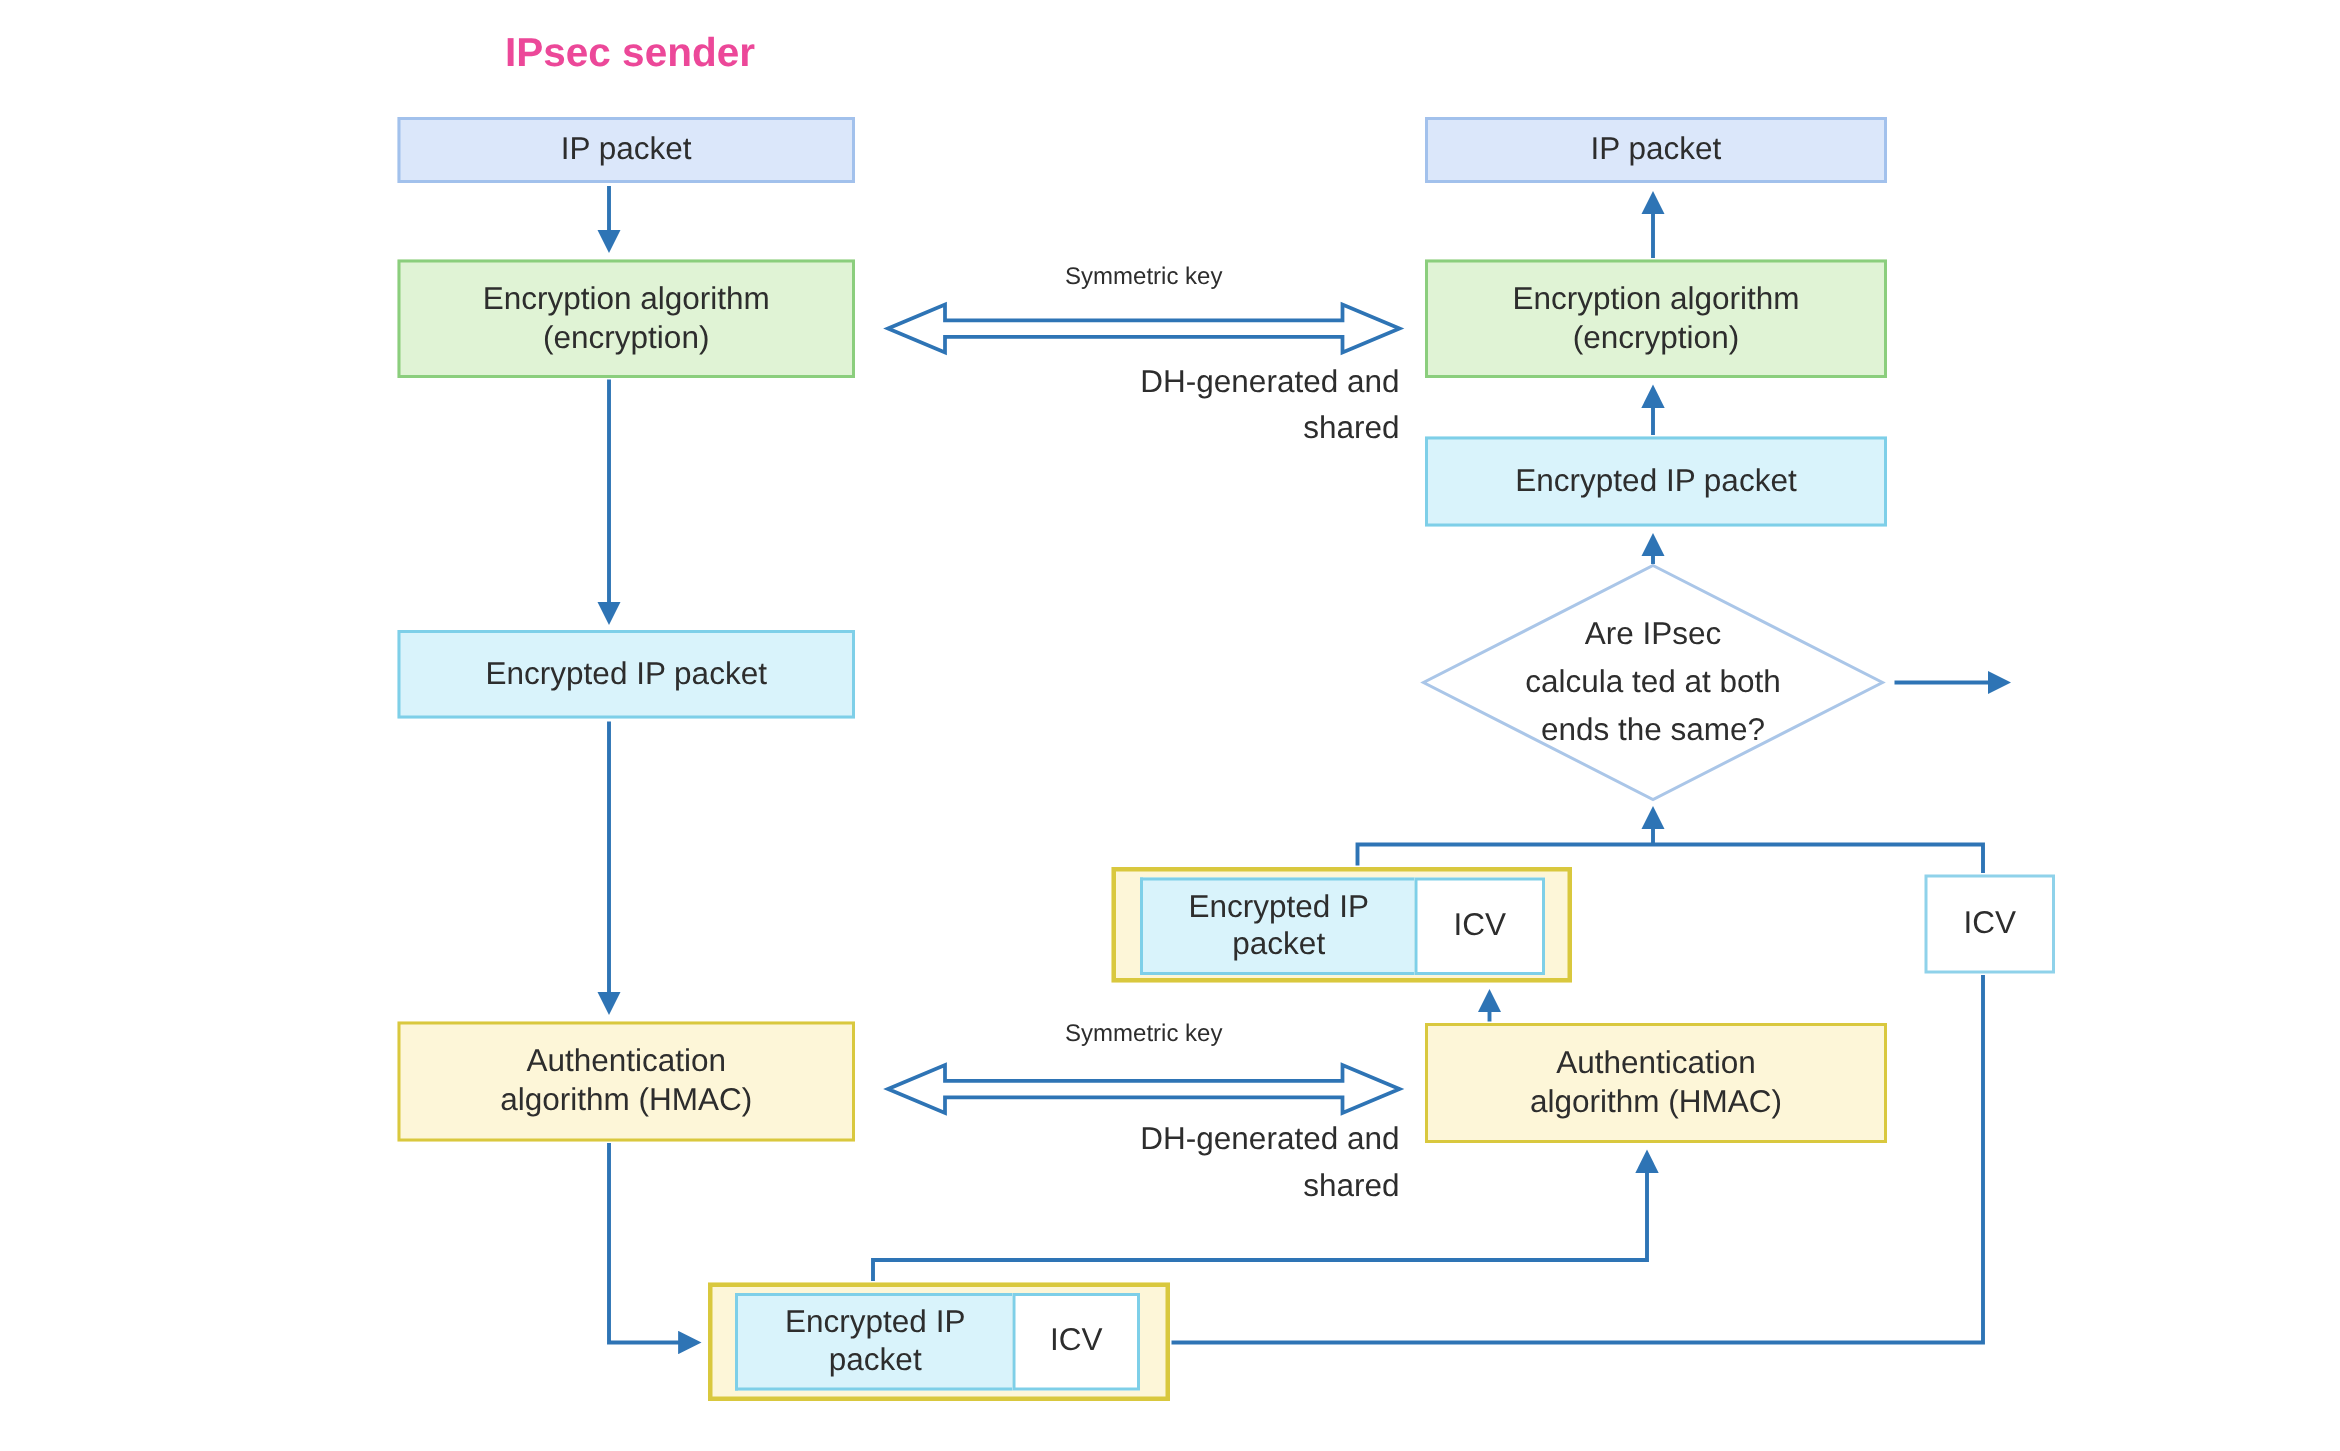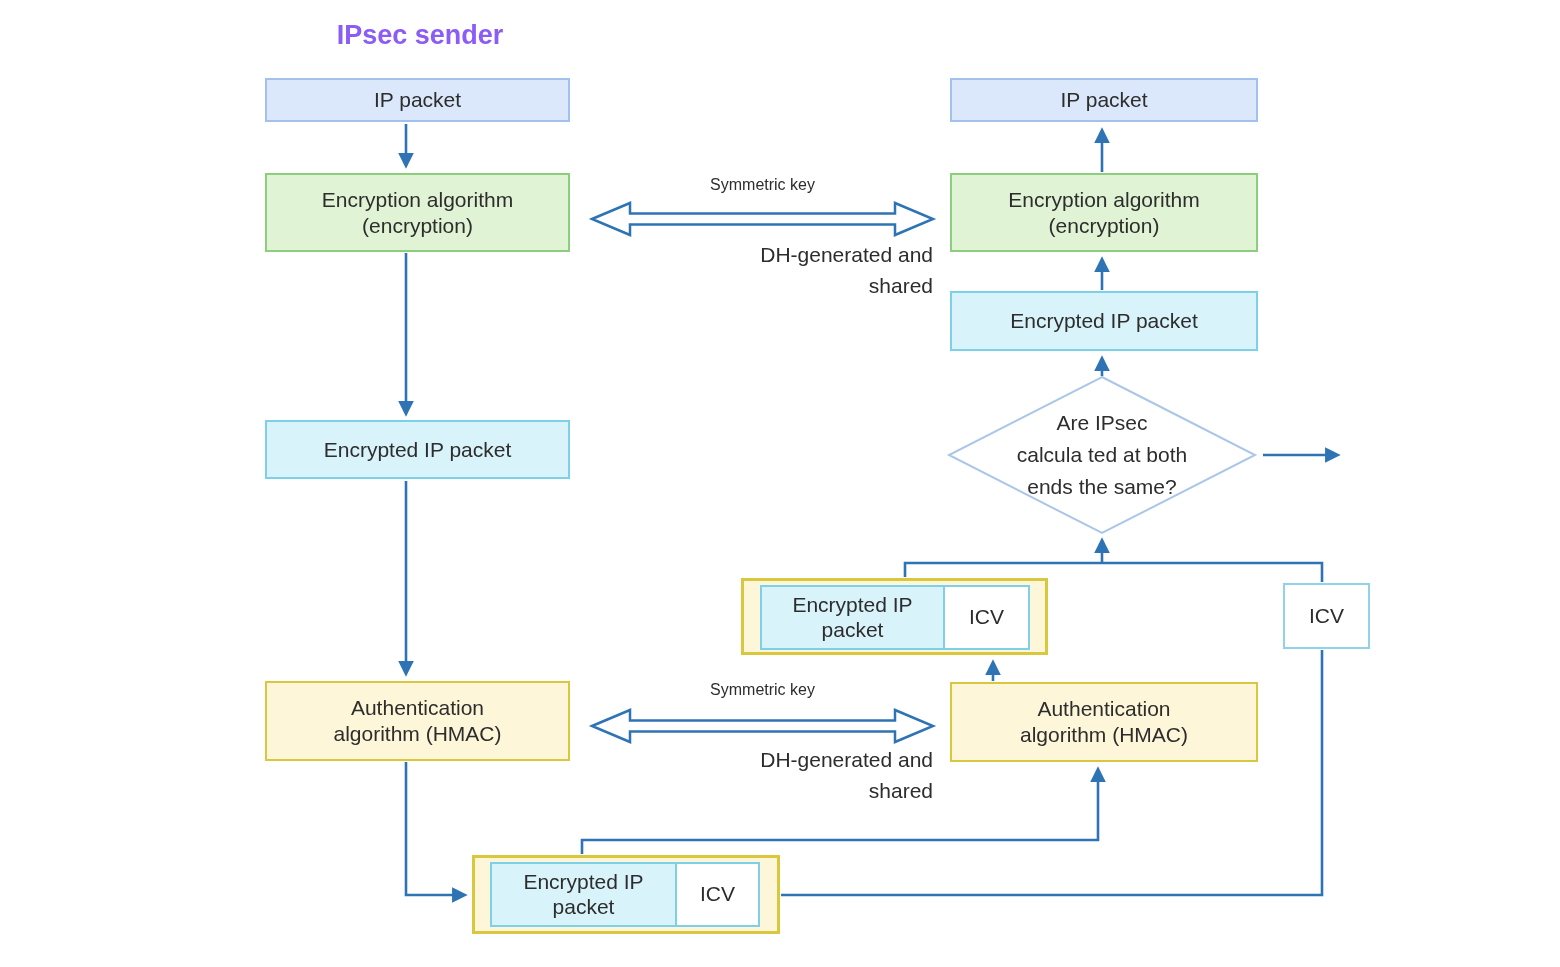--- a/index.html
+++ b/index.html
@@ -7,21 +7,21 @@
     position:relative;width:1560px;height:967px;background:#ffffff;
     font-family:"Liberation Sans",sans-serif;color:var(--text,#2d2d2d);
     overflow:hidden;
   }
   .abs{position:absolute;box-sizing:border-box;}
   .box{
     display:flex;align-items:center;justify-content:center;text-align:center;
     font-size:21px;line-height:1.22;color:var(--text,#2d2d2d);
   }
   .ml{white-space:pre-line;}
-  .title{font-size:27px;font-weight:bold;color:#8b5cf6;text-align:center;}
+  .title{font-size:27px;font-weight:bold;color:#ec4899;text-align:center;}
   .blue-box{background:var(--box-blue-fill,#dbe7fa);border:2px solid var(--box-blue-border,#a2c1ec);}
   .green-box{background:var(--box-green-fill,#e0f3d5);border:2px solid var(--box-green-border,#8bce7d);}
   .cyan-box{background:var(--box-cyan-fill,#d9f3fb);border:2px solid var(--box-cyan-border,#7ecfe8);}
   .yellow-box{background:var(--box-yellow-fill,#fdf6d8);border:2.5px solid var(--box-yellow-border,#d9c83e);}
   .group{background:var(--box-yellow-fill,#fdf6d8);border:3px solid var(--box-yellow-border,#d9c83e);}
   .group-inner{position:absolute;display:flex;}
   .cell{display:flex;align-items:center;justify-content:center;text-align:center;
     font-size:21px;line-height:1.15;box-sizing:border-box;}
   .cell-enc{background:var(--box-cyan-fill,#d9f3fb);border:2px solid var(--box-cyan-border,#7ecfe8);border-right:none;}
   .cell-icv{background:#ffffff;border:2px solid var(--box-cyan-border,#7ecfe8);}

